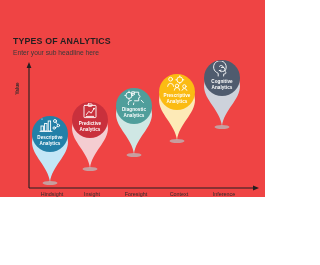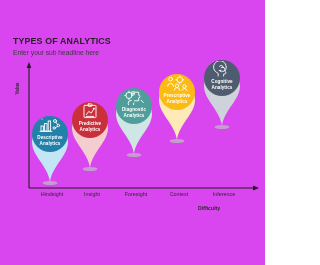--- a/index.html
+++ b/index.html
@@ -3,22 +3,22 @@
 <meta charset="utf-8">
 <style>
   html, body {
     margin: 0;
     padding: 0;
     background: #ffffff;
   }
   #slide {
     position: relative;
     width: 265px;
-    height: 265px;
-    background: #d946ef;
+    height: 197px;
+    background: #ef4444;
     overflow: hidden;
     font-family: "Liberation Sans", sans-serif;
   }
 
   
   #title {
     position: absolute;
     left: 13px;
     top: 36px;
     font-size: 8.8px;

